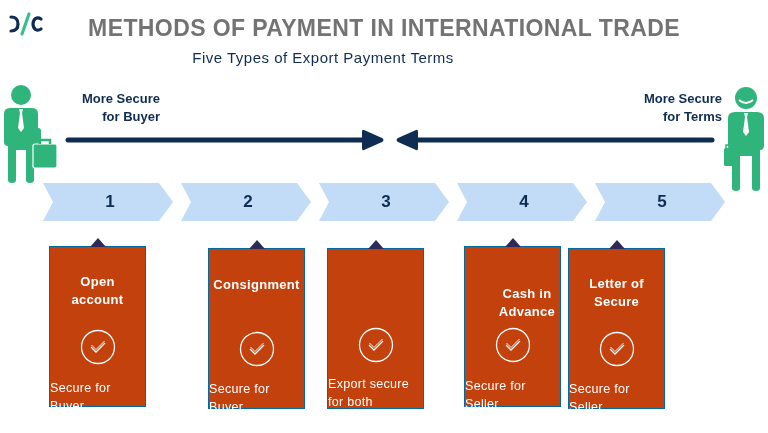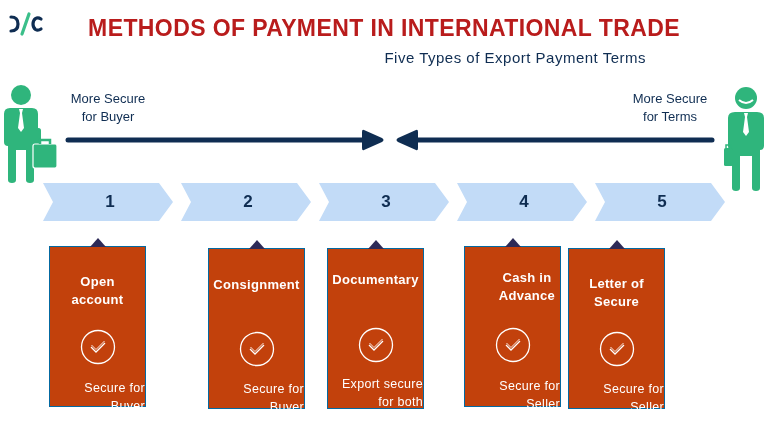--- a/index.html
+++ b/index.html
@@ -2,49 +2,49 @@
 <html><head>
 <meta charset="utf-8">
 <style>
   * { box-sizing: border-box; margin: 0; padding: 0; }
   html, body { width: 768px; height: 433px; background: #ffffff; overflow: hidden; }
   body { position: relative; font-family: "Liberation Sans", "DejaVu Sans", sans-serif; color: #0f2d52; }
 
   .logo { position: absolute; left: 8px; top: 10px; width: 36px; height: 28px; }
 
   .title { position: absolute; left: 0; width: 768px; top: 15px; text-align: center;
-           font-size: 23px; font-weight: bold; color: #b91c1c; letter-spacing: 0.4px; }
-  .subtitle { position: absolute; left: 0; width: 646px; top: 49px; text-align: right;
+           font-size: 23px; font-weight: bold; color: #737373; letter-spacing: 0.4px; }
+  .subtitle { position: absolute; left: 0; width: 646px; top: 49px; text-align: center;
               font-size: 15px; color: #0f2d52; letter-spacing: 0.5px; }
 
   .figure { position: absolute; }
   .fig-left { left: 2px; top: 84px; width: 56px; height: 100px; }
   .fig-right { left: 722px; top: 86px; width: 46px; height: 106px; }
 
-  .side-label { position: absolute; font-size: 13px; font-weight: normal; color: #0f2d52;
-                text-align: center; line-height: 18px; }
+  .side-label { position: absolute; font-size: 13px; font-weight: bold; color: #0f2d52;
+                text-align: right; line-height: 18px; }
   .label-left { left: 56px; top: 90px; width: 104px; }
   .label-right { left: 618px; top: 90px; width: 104px; }
 
   .arrows { position: absolute; left: 60px; top: 125px; width: 660px; height: 30px; }
 
   .chevron { position: absolute; top: 183px; width: 130px; height: 38px; }
   .chevron svg { position: absolute; left: 0; top: 0; }
   .chevron .num { position: absolute; left: 0; top: 0; width: 100%; height: 100%;
                   display: flex; align-items: center; justify-content: center;
                   font-size: 17px; font-weight: bold; color: #0f2d52; padding-left: 4px; }
 
   .card { position: absolute; background: #c2410c; border: 1px solid #0369a1; width: 97px; }
   .card .pointer { position: absolute; top: -9px; left: 50%; margin-left: -8px; width: 0; height: 0;
                    border-left: 8px solid transparent; border-right: 8px solid transparent;
                    border-bottom: 9px solid #2d2a57; }
   .card .card-title { position: absolute; left: 0; width: 100%; text-align: center;
                       font-size: 13px; font-weight: bold; color: #ffffff; line-height: 18px; letter-spacing: 0.3px; }
   .card .check { position: absolute; left: 50%; margin-left: -18px; width: 36px; height: 36px; }
-  .card .card-note { position: absolute; left: 0; width: 100%; text-align: right;
+  .card .card-note { position: absolute; left: 0; width: 100%; text-align: left;
                      font-size: 12.5px; color: #ffffff; line-height: 18px; letter-spacing: 0.3px; }
 </style>
 </head>
 <body>
 
 <svg class="logo" viewBox="0 0 36 28">
   <path d="M3 7 Q10 7 10 14 Q10 21 3 21" fill="none" stroke="#0f2d52" stroke-width="3.2" stroke-linecap="round"></path>
   <line x1="14" y1="24" x2="21" y2="4" stroke="#3bbf8a" stroke-width="3.2" stroke-linecap="round"></line>
   <path d="M33 9 Q30 7 27.5 8.5 Q25 10.5 25 14 Q25 17.5 27.5 19.5 Q30 21 33 19" fill="none" stroke="#0f2d52" stroke-width="3.2" stroke-linecap="round"></path>
 </svg>
@@ -144,36 +144,35 @@
     <path d="M11.5 16 L16 20.5 L24.5 12" fill="none" stroke="#ffffff" stroke-width="0.9"></path>
   </svg>
   <div class="card-note" style="top:131px;">
     <div>Secure for Buyer</div>
   </div>
 </div>
 
 <div class="card" style="left:327px; top:248px; height:161px;">
   <div class="pointer"></div>
   <div class="card-title" style="top:22px;">
-    <div>Documentary</div>
   </div>
   <svg class="check" style="top:78px;" viewBox="0 0 36 36">
     <circle cx="18" cy="18" r="16.5" fill="none" stroke="#ffffff" stroke-width="1.3"></circle>
     <path d="M11 18 L16 23 L25 14" fill="none" stroke="#ffffff" stroke-width="1.3"></path>
     <path d="M11.5 16 L16 20.5 L24.5 12" fill="none" stroke="#ffffff" stroke-width="0.9"></path>
   </svg>
   <div class="card-note" style="top:126px;">
     <div>Export secure</div>
     <div>for both</div>
   </div>
 </div>
 
 <div class="card" style="left:464px; top:246px; height:161px;">
   <div class="pointer"></div>
-  <div class="card-title" style="top:22px;padding-left:29px;">
+  <div class="card-title" style="top:38px;padding-left:29px;">
     <div>Cash in</div>
     <div>Advance</div>
   </div>
   <svg class="check" style="top:80px;" viewBox="0 0 36 36">
     <circle cx="18" cy="18" r="16.5" fill="none" stroke="#ffffff" stroke-width="1.3"></circle>
     <path d="M11 18 L16 23 L25 14" fill="none" stroke="#ffffff" stroke-width="1.3"></path>
     <path d="M11.5 16 L16 20.5 L24.5 12" fill="none" stroke="#ffffff" stroke-width="0.9"></path>
   </svg>
   <div class="card-note" style="top:130px;">
     <div>Secure for Seller</div>

